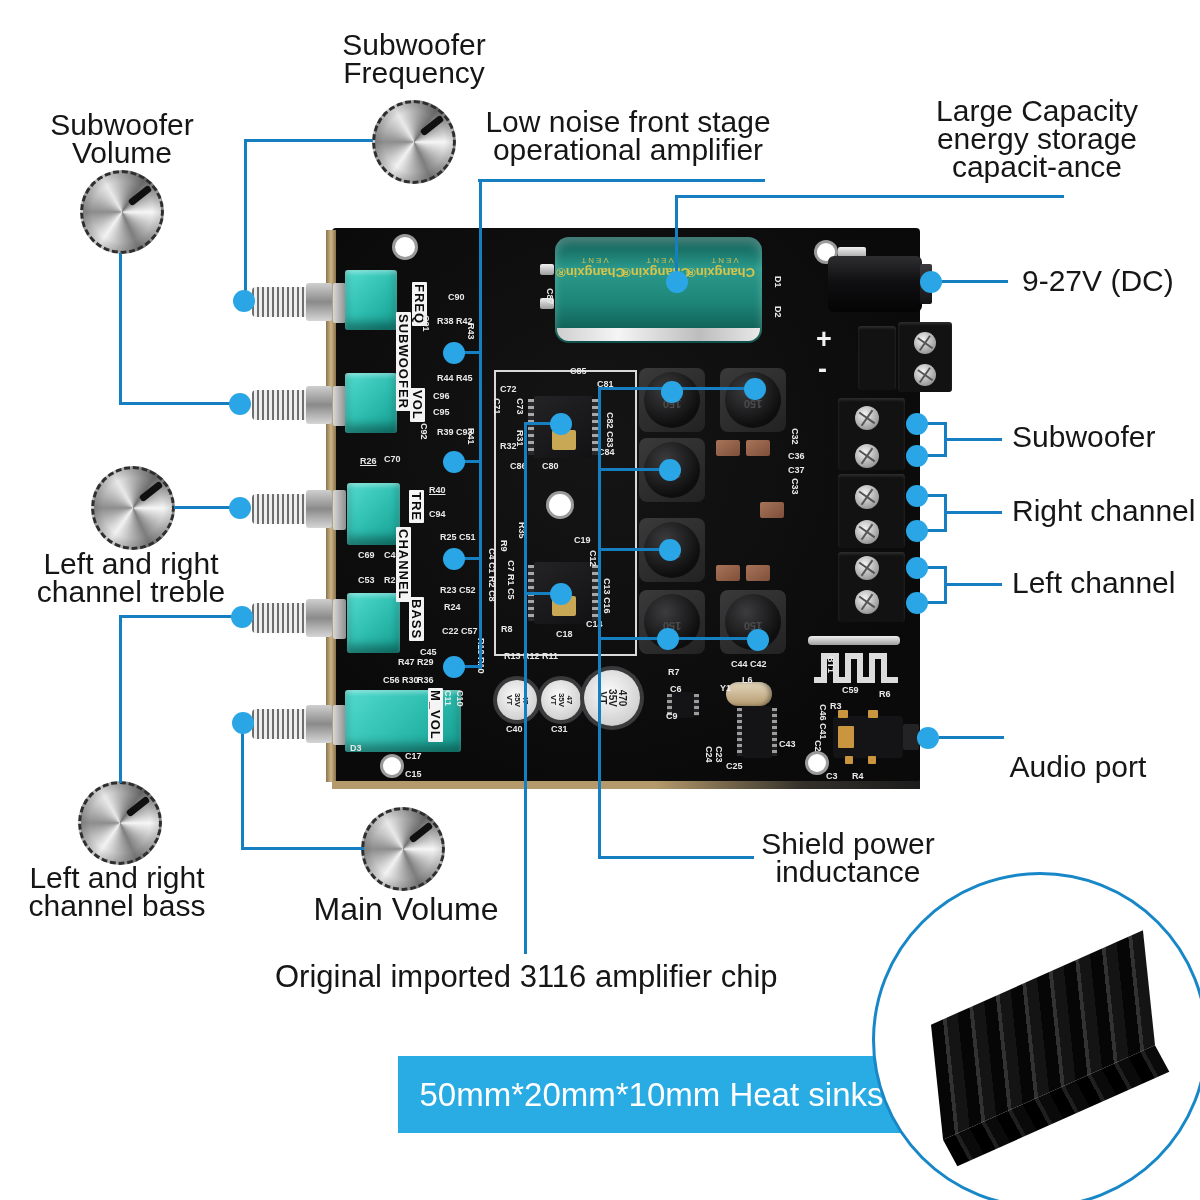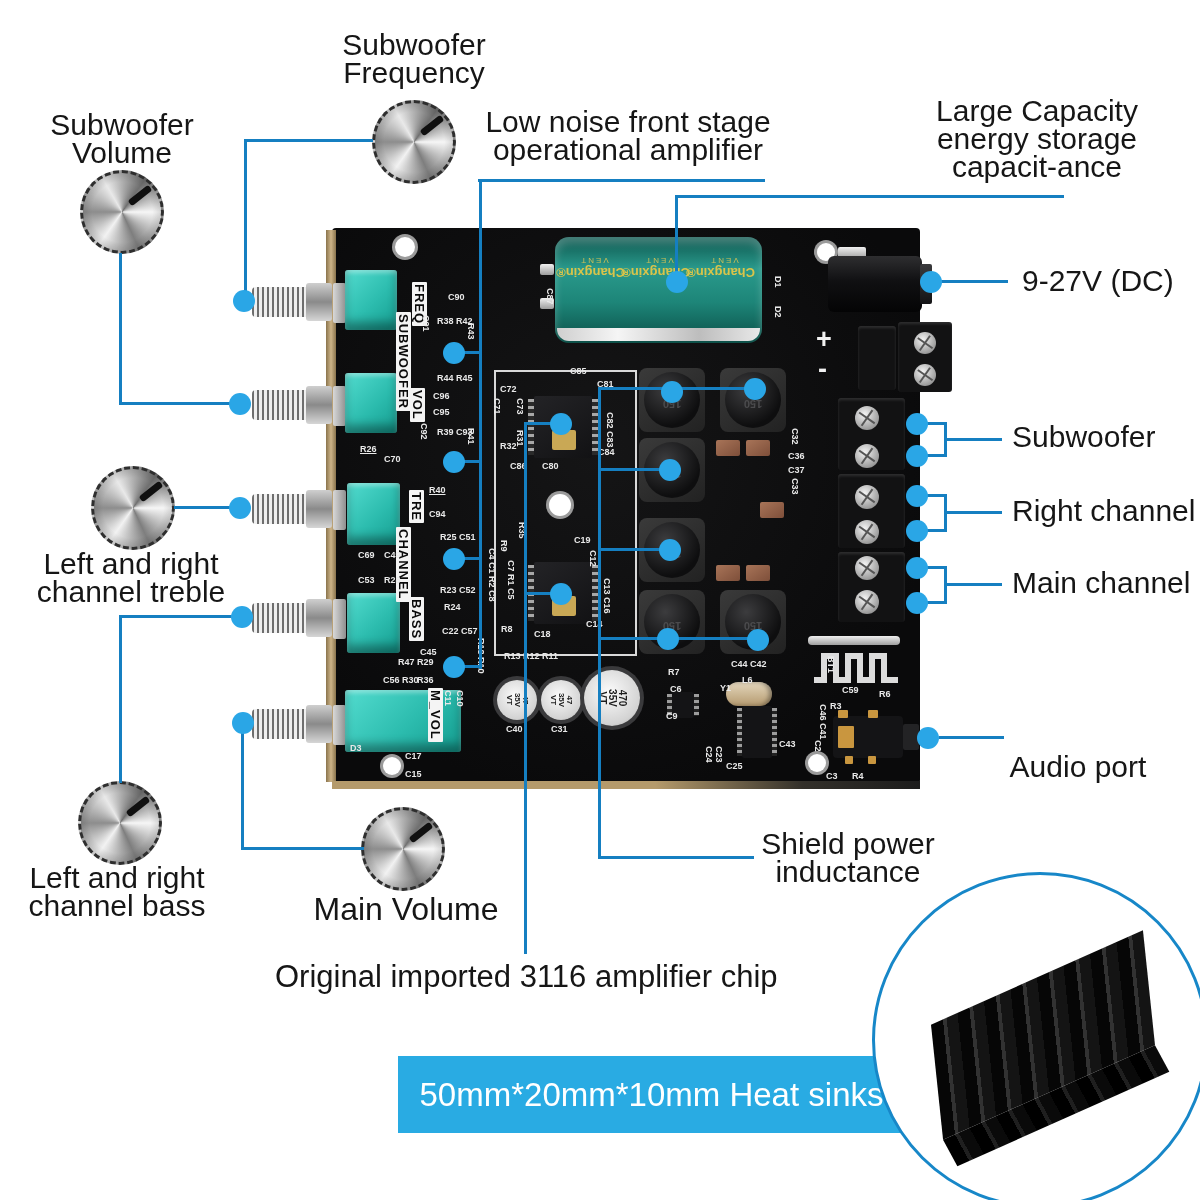--- a/index.html
+++ b/index.html
@@ -121,21 +121,21 @@
     <div>energy storage</div>
     <div>capacit-ance</div>
   </div>
   <div class="lbl" style="left:478px;top:108px;width:300px;">
     <div>Low noise front stage</div>
     <div>operational amplifier</div>
   </div>
   <div class="lbl left" style="left:1022px;top:267px;">9-27V (DC)</div>
   <div class="lbl left" style="left:1012px;top:423px;">Subwoofer</div>
   <div class="lbl left" style="left:1012px;top:497px;">Right channel</div>
-  <div class="lbl left" style="left:1012px;top:569px;">Main channel</div>
+  <div class="lbl left" style="left:1012px;top:569px;">Left channel</div>
   <div class="lbl" style="left:21px;top:550px;width:220px;">
     <div>Left and right</div>
     <div>channel treble</div>
   </div>
   <div class="lbl" style="left:7px;top:864px;width:220px;">
     <div>Left and right</div>
     <div>channel bass</div>
   </div>
   <div class="lbl" style="left:296px;top:895px;width:220px;font-size:32px;">Main Volume</div>
   <div class="lbl" style="left:275px;top:963px;width:500px;font-size:31px;">Original imported 3116 amplifier chip</div>
@@ -310,21 +310,21 @@
       <span class="sk" style="left: 429px; top: 486px; text-decoration: underline;">R40</span>
       <span class="sk" style="left: 429px; top: 510px;">C94</span>
       <span class="sk" style="left: 440px; top: 533px;">R25 C51</span>
       <span class="sk" style="left: 440px; top: 586px;">R23 C52</span>
       <span class="sk" style="left: 444px; top: 603px;">R24</span>
       <span class="sk" style="left: 442px; top: 627px;">C22 C57</span>
       <span class="sk" style="left: 420px; top: 648px;">C45</span>
       <span class="sk" style="left: 398px; top: 658px;">R47 R29</span>
       <span class="sk" style="left: 383px; top: 676px;">C56 R30</span>
       <span class="sk" style="left: 417px; top: 676px;">R36</span>
-      <span class="sk" style="left: 360px; top: 445px; text-decoration: underline;">R26</span>
+      <span class="sk" style="left: 360px; top: 457px; text-decoration: underline;">R26</span>
       <span class="sk" style="left: 384px; top: 455px;">C70</span>
       <span class="sk" style="left: 358px; top: 551px;">C69</span>
       <span class="sk" style="left: 384px; top: 551px;">C49</span>
       <span class="sk" style="left: 358px; top: 576px;">C53</span>
       <span class="sk" style="left: 384px; top: 576px;">R28</span>
       <span class="sk skv" style="left: 545px; top: 288px;">C87</span>
       <span class="sk skv" style="left: 773px; top: 276px;">D1</span>
       <span class="sk skv" style="left: 773px; top: 306px;">D2</span>
       <span class="sk" style="left: 570px; top: 367px;">C85</span>
       <span class="sk" style="left: 597px; top: 380px;">C81</span>
@@ -339,21 +339,21 @@
       <span class="sk" style="left: 598px; top: 448px;">C84</span>
       <span class="sk skv" style="left: 517px; top: 522px;">R35</span>
       <span class="sk skv" style="left: 499px; top: 540px;">R9</span>
       <span class="sk" style="left: 574px; top: 536px;">C19</span>
       <span class="sk skv" style="left: 588px; top: 550px;">C12</span>
       <span class="sk skv" style="left: 602px; top: 578px;">C13 C16</span>
       <span class="sk skv" style="left: 487px; top: 548px;">C4 C1 R2 C8</span>
       <span class="sk skv" style="left: 506px; top: 560px;">C7 R1 C5</span>
       <span class="sk" style="left: 501px; top: 625px;">R8</span>
       <span class="sk" style="left: 586px; top: 620px;">C14</span>
-      <span class="sk" style="left: 534px; top: 630px; text-align: right;">C18</span>
+      <span class="sk" style="left: 556px; top: 630px; text-align: right;">C18</span>
       <span class="sk skv" style="left: 476px; top: 638px;">R18 R10</span>
       <span class="sk" style="left: 504px; top: 652px;">R13 R12 R11</span>
       <span class="sk" style="left: 506px; top: 725px;">C40</span>
       <span class="sk" style="left: 551px; top: 725px;">C31</span>
       <span class="sk skv" style="left: 455px; top: 690px;">C10</span>
       <span class="sk skv" style="left: 443px; top: 690px;">C11</span>
       <span class="sk" style="left: 405px; top: 752px;">C17</span>
       <span class="sk" style="left: 405px; top: 770px;">C15</span>
       <span class="sk" style="left: 350px; top: 744px;">D3</span>
       <span class="sk" style="left: 668px; top: 668px;">R7</span>

